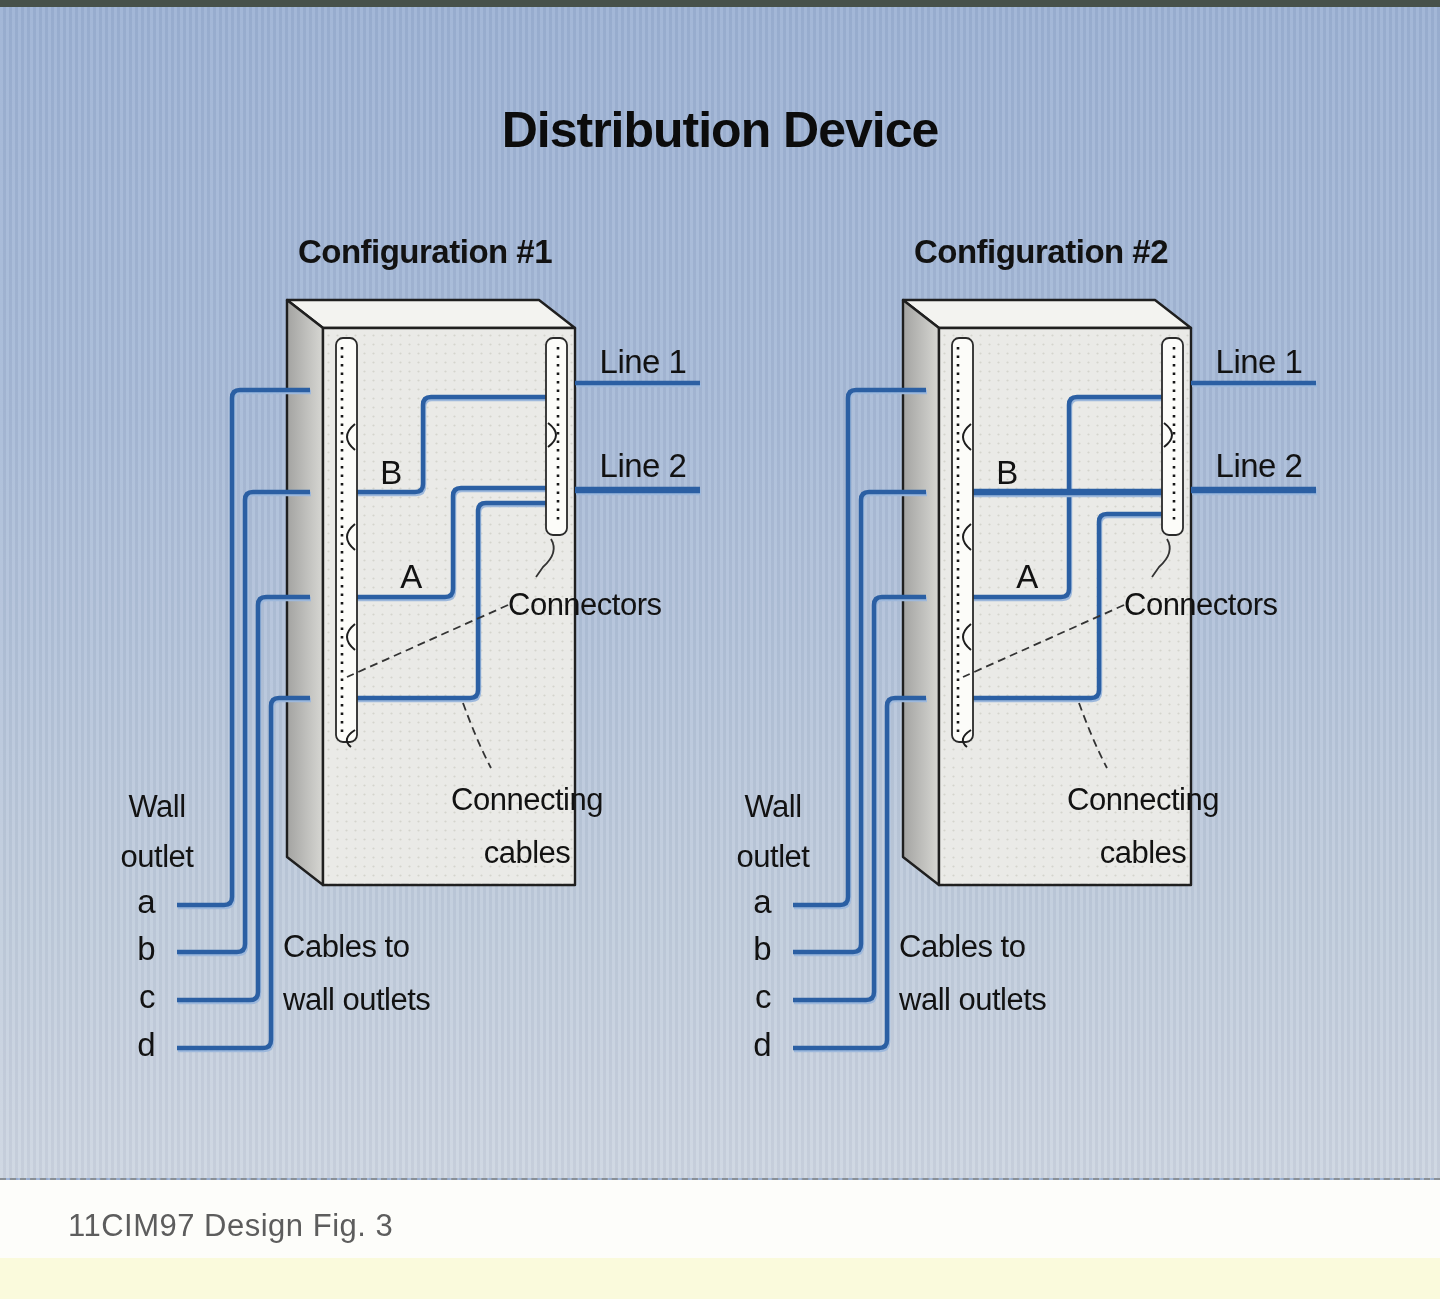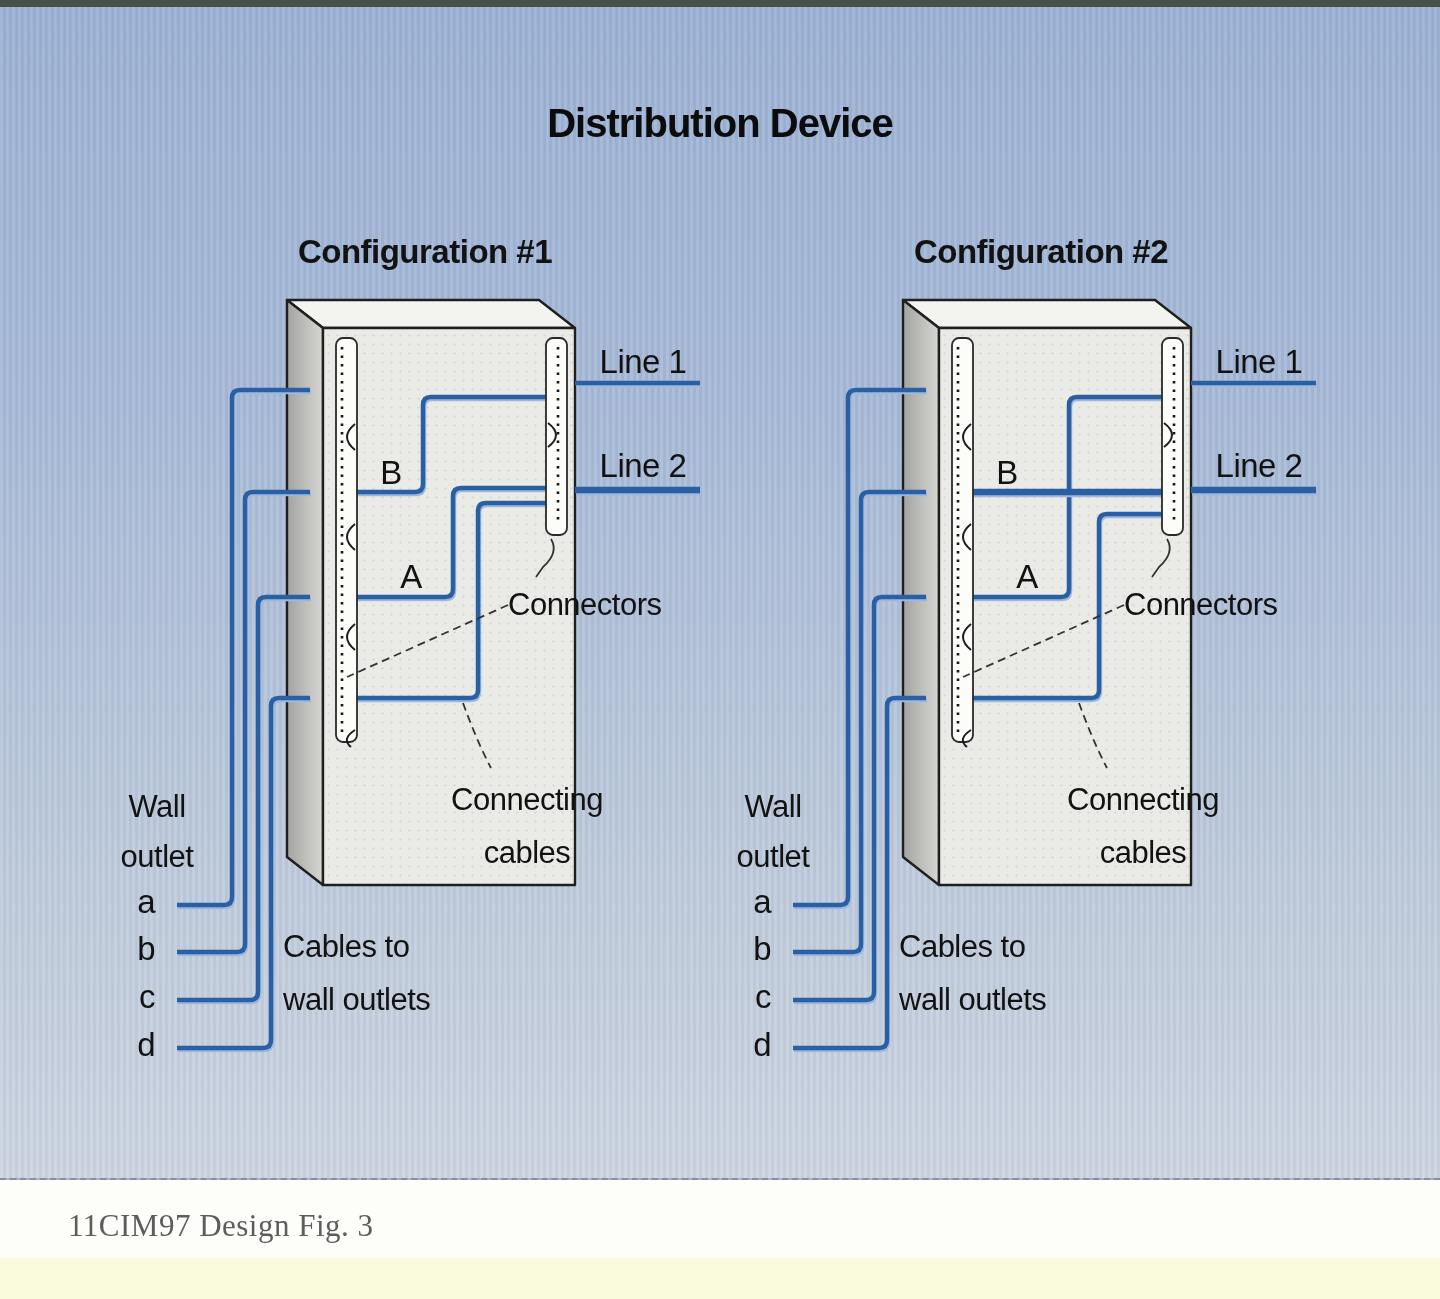--- a/index.html
+++ b/index.html
@@ -5,22 +5,22 @@
   html,body{margin:0;padding:0;}
   .screen{position:relative;width:1440px;height:1299px;overflow:hidden;
     font-family:"Liberation Sans",sans-serif;background:#fdfdfa;}
   .top-bar{position:absolute;left:0;top:0;width:1440px;height:7px;background:#47514a;}
   .diagram-area{position:absolute;left:0;top:7px;width:1440px;height:1171px;
     background:
       repeating-linear-gradient(90deg, rgba(255,255,255,0.07) 0 3px, rgba(0,0,30,0.03) 3px 6px),
       linear-gradient(#9cb2d4 0%, #a7bad7 35%, #bcc9db 70%, #ccd5e1 100%);
     border-bottom:2px dashed #8a9096;}
   .diagram-title{position:absolute;left:0;top:101px;width:1440px;text-align:center;
-    font-size:40px;font-weight:bold;color:#0c0c0c;letter-spacing:-1px;}
-  .caption-area{position:absolute;left:0;top:1180px;width:1440px;height:88px;background:#fdfdfa;font-family:Liberation Serif, serif;}
+    font-size:50px;font-weight:bold;color:#0c0c0c;letter-spacing:-1px;}
+  .caption-area{position:absolute;left:0;top:1180px;width:1440px;height:88px;background:#fdfdfa;}
   .caption-text{position:absolute;left:68px;top:28px;font-size:31px;color:#5d5d5d;letter-spacing:0.5px;}
   .bottom-strip{position:absolute;left:0;top:1258px;width:1440px;height:41px;background:#fafadc;}
   .config-svg{position:absolute;top:225px;width:660px;height:860px;}
   #cfg1{left:65px;} #cfg2{left:681px;}
 
   svg text{fill:#121212;font-family:"Liberation Sans",sans-serif;letter-spacing:-0.5px;}
   .t-heading{font-size:33px;font-weight:bold;}
   .t-line{font-size:33px;}
   .t-label{font-size:31px;}
   .t-letter{font-size:33px;}

